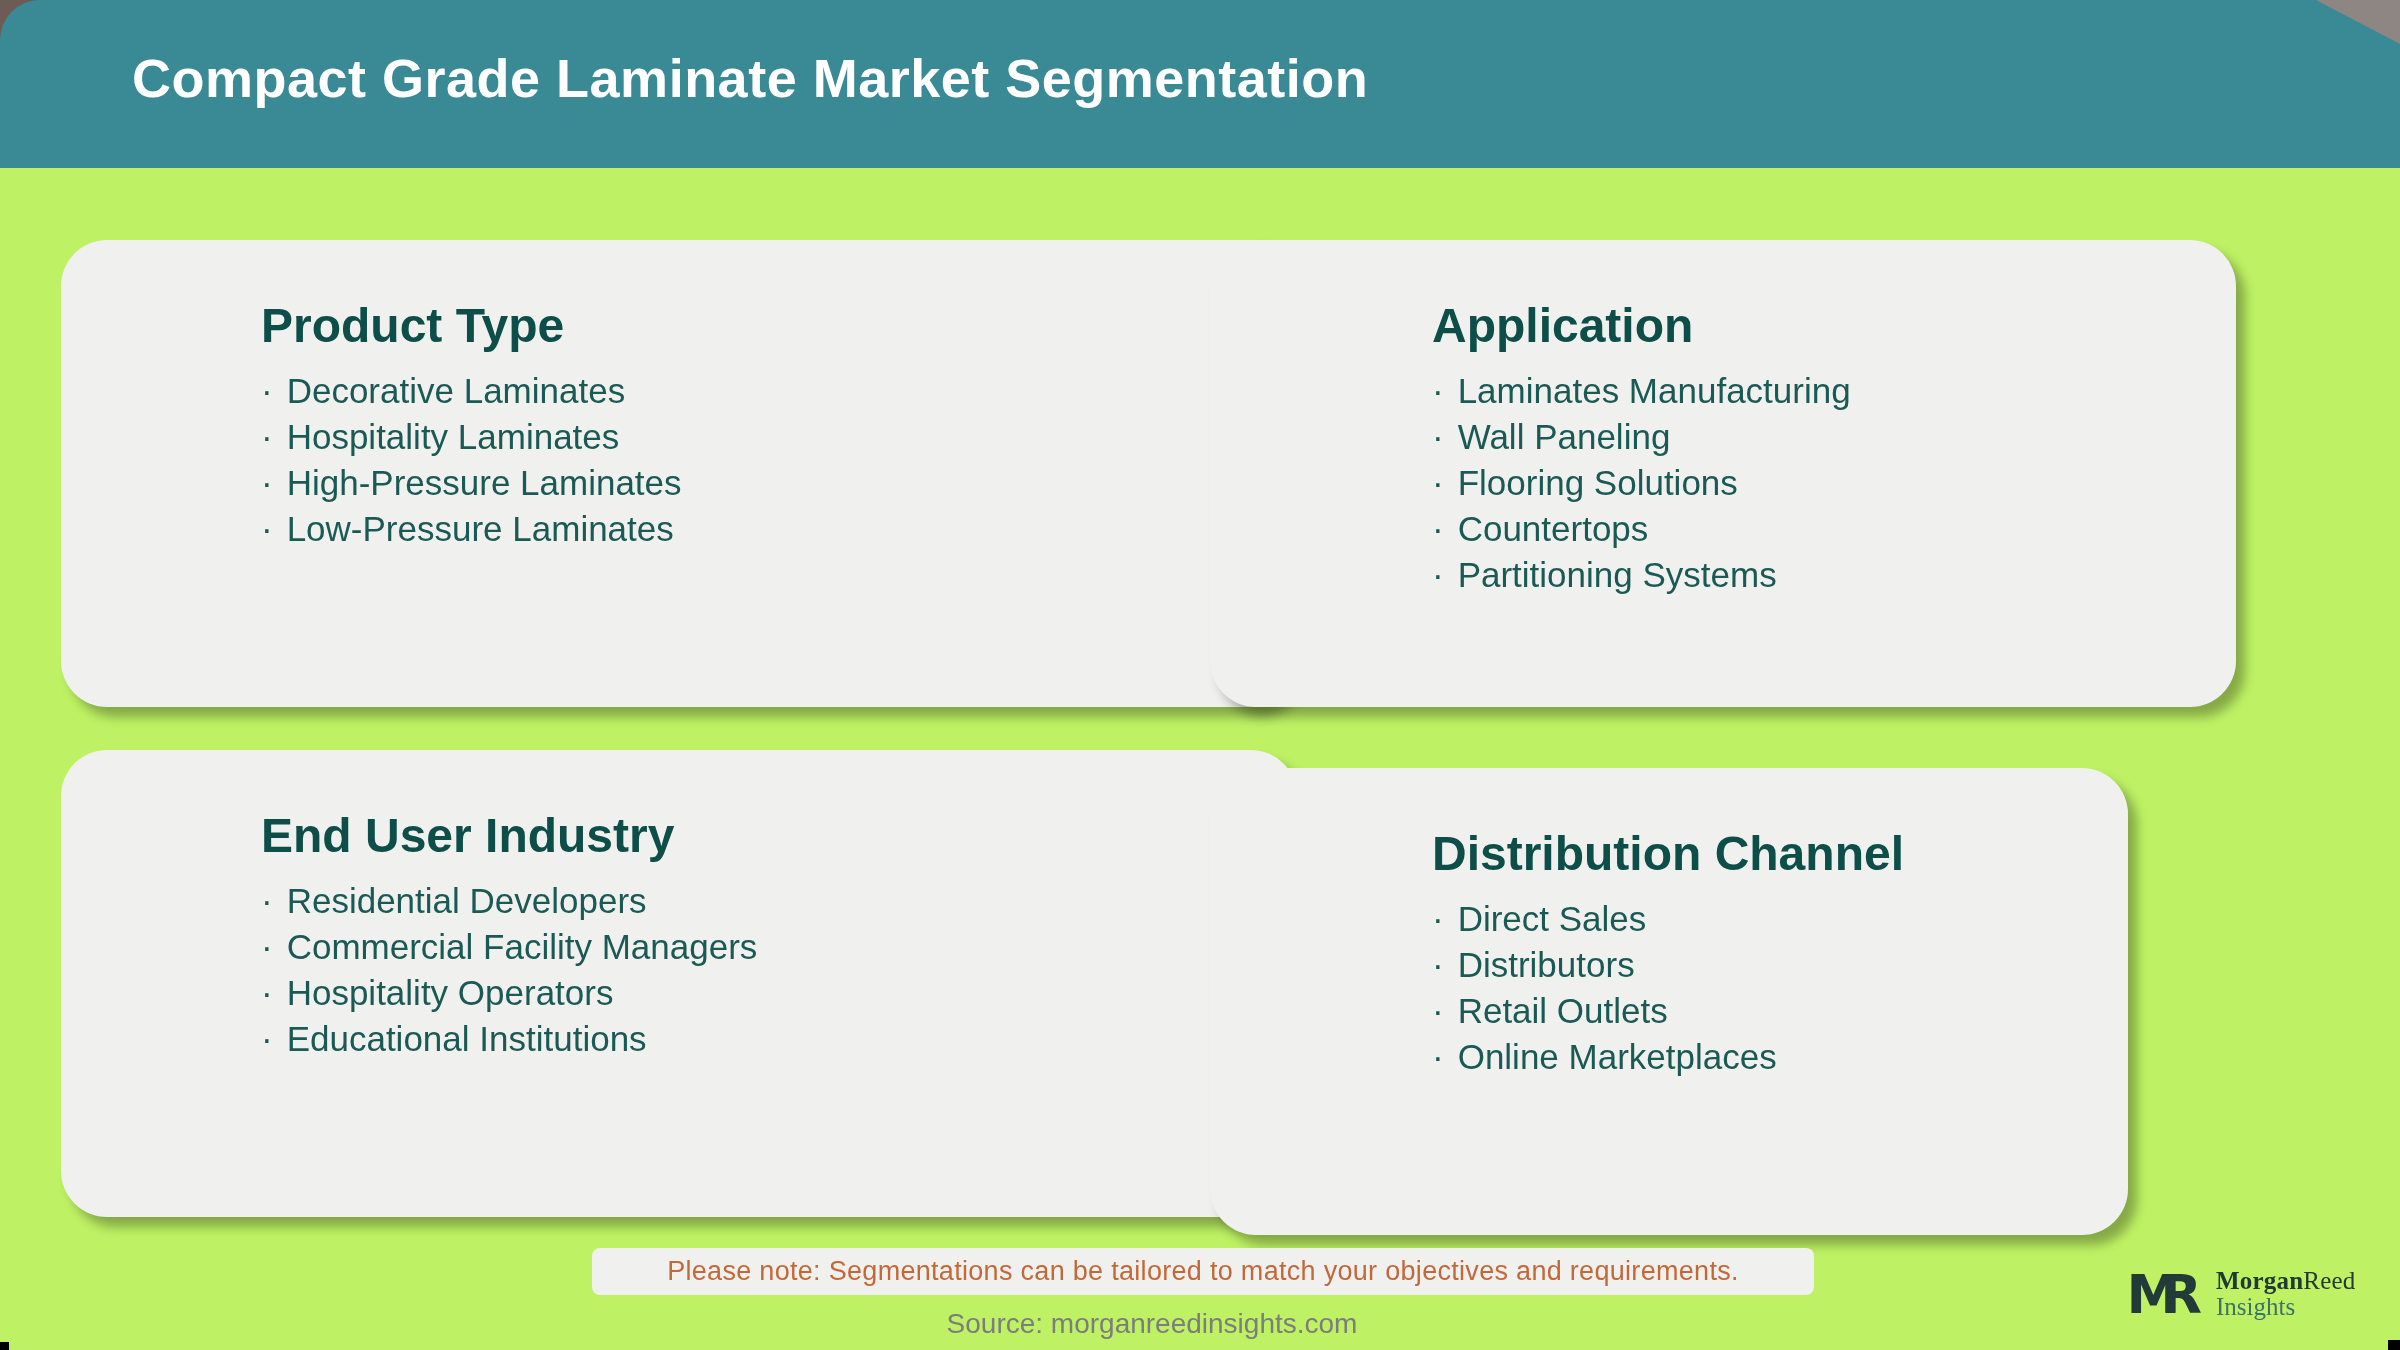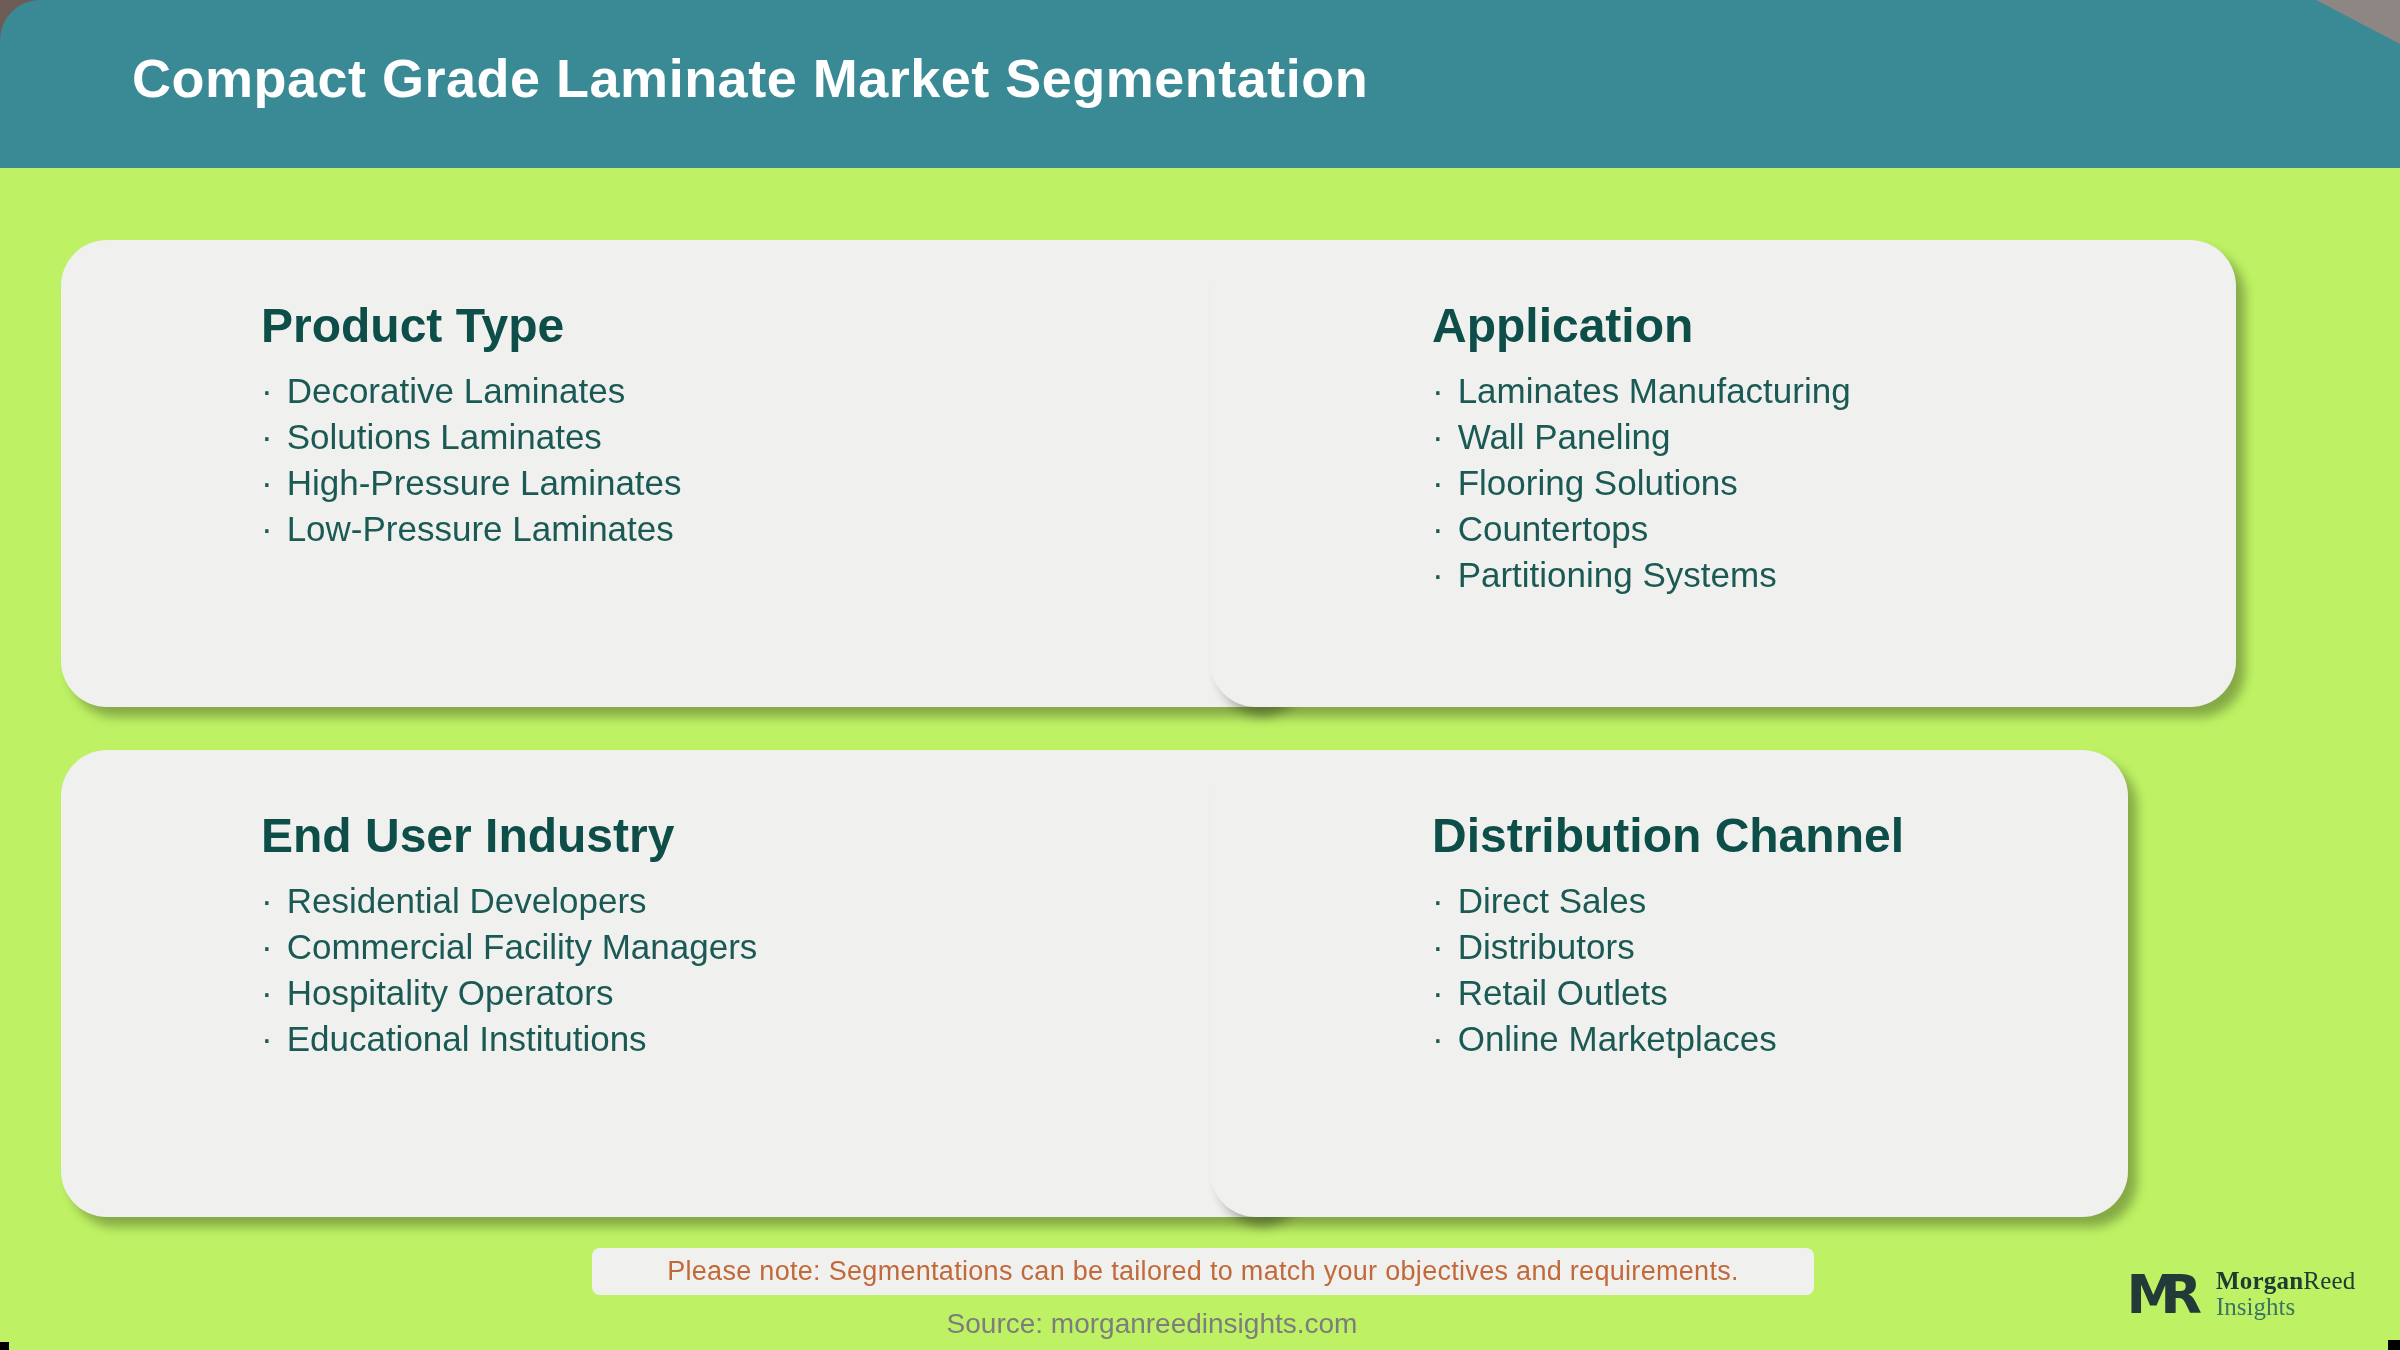--- a/index.html
+++ b/index.html
@@ -36,21 +36,21 @@
     width:1236px;height:467px;
     background:#f0f0ef;
     border-radius:46px;
     box-shadow:9px 10px 11px rgba(0,0,0,0.30);
     box-sizing:border-box;
     padding-top:58px;
   }
   .card.pos-tl{left:61px;top:240px;padding-left:200px;}
   .card.pos-tr{left:1210px;top:240px;width:1026px;padding-left:222px;}
   .card.pos-bl{left:61px;top:750px;padding-left:200px;}
-  .card.pos-br{left:1210px;top:750px;width:918px;padding-left:222px;}
+  .card.pos-br{left:1210px;top:768px;width:918px;padding-left:222px;}
   .card-title{
     margin:0;
     font-size:48px;font-weight:bold;color:#0e4e49;
     line-height:56px;
   }
   .card-list{
     list-style:none;margin:14px 0 0 0;padding:0;
     font-size:35px;color:#1b5a54;line-height:46px;
   }
   .card-list li{display:flex;align-items:center;}
@@ -107,21 +107,21 @@
     <div class="header-corner-triangle"></div>
   </div>
 
   <div class="card pos-tl">
     <h2 class="card-title">Product Type</h2>
     <ul class="card-list">
       <li>
           <span>Decorative Laminates</span>
         </li>
       <li>
-          <span>Solutions Laminates</span>
+          <span>Hospitality Laminates</span>
         </li>
       <li>
           <span>High-Pressure Laminates</span>
         </li>
       <li>
           <span>Low-Pressure Laminates</span>
         </li>
     </ul>
   </div>
 

